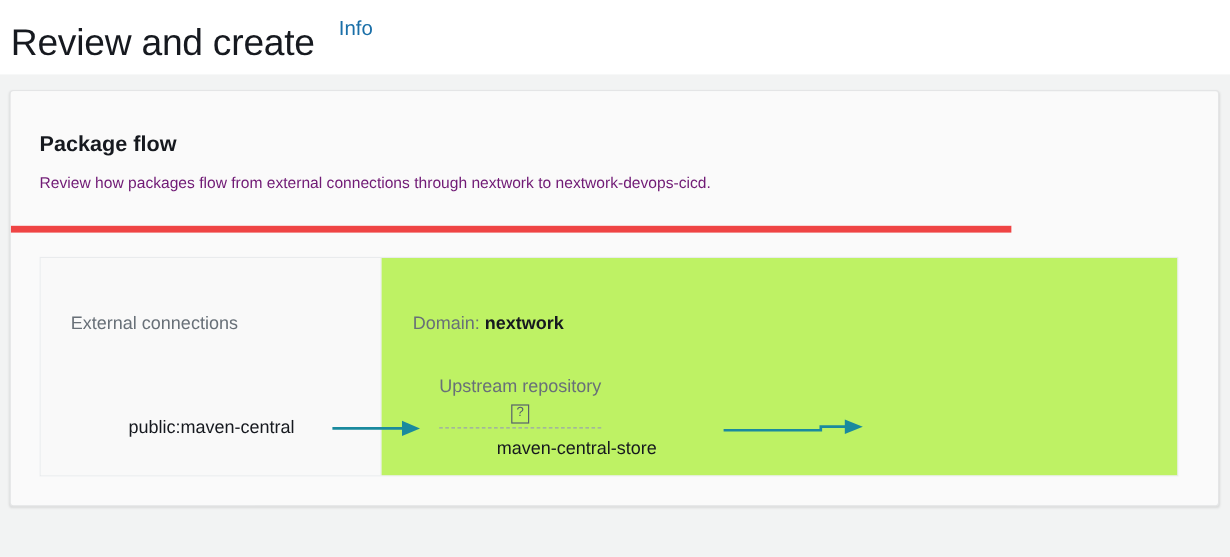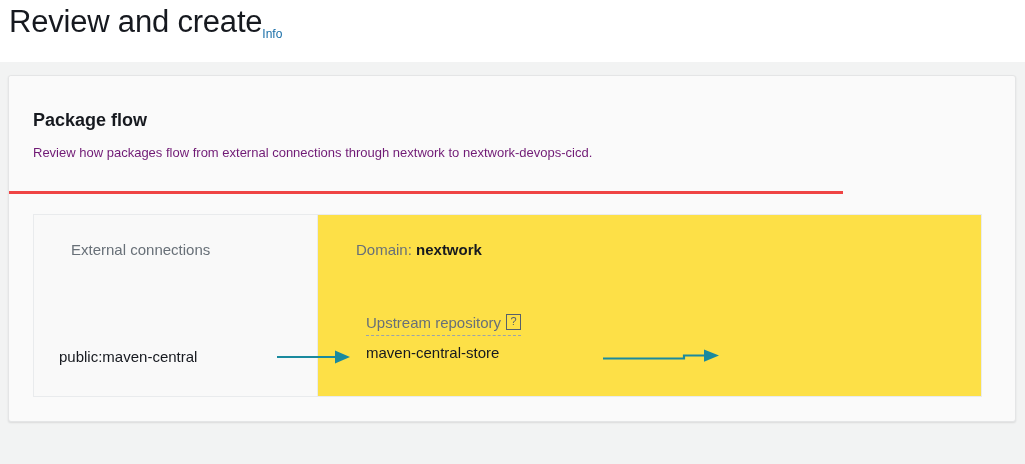--- a/index.html
+++ b/index.html
@@ -24,35 +24,35 @@
     left: 0; top: 0;
     width: 1025px;
     height: 62px;
     background: #ffffff;
   }
 
   
   .page-heading {
     position: absolute;
     left: 9px;
-    top: 2px;
+    top: 16px;
     display: flex;
-    align-items: flex-end;
-    gap: 0;
+    align-items: flex-start;
+    gap: 20px;
     white-space: nowrap;
   }
   .page-title {
     font-size: 31px;
     line-height: 40px;
     font-weight: 400;
     color: #16191f;
     letter-spacing: -0.2px;
   }
   .info-link {
-    font-size: 12px;
+    font-size: 17px;
     line-height: 16px;
     font-weight: 400;
     color: #1a6fa8;
     text-decoration: none;
     cursor: pointer;
   }
 
   
   .card {
     position: absolute;
@@ -65,21 +65,21 @@
     border-radius: 3px;
     box-shadow: 0 1px 2px rgba(0,0,0,0.10);
   }
 
   .card-header {
     position: absolute;
     left: 0; top: 0;
     width: 834px;
     height: 118px;
     background: #fafafa;
-    border-bottom: 3px solid #ef4444;
+    border-bottom: 6px solid #ef4444;
     border-radius: 3px 3px 0 0;
   }
   .card-title {
     position: absolute;
     left: 24px;
     top: 33px;
     font-size: 18px;
     line-height: 22px;
     font-weight: 700;
     color: #16191f;
@@ -111,34 +111,33 @@
     width: 284px;
     height: 181px;
     background: #f9f9f9;
     border-right: 1px solid #e9ebed;
     flex: 0 0 284px;
   }
   .flow-col-right {
     position: relative;
     flex: 1 1 auto;
     height: 181px;
-    background: #fde047;
+    background: #bef264;
     text-decoration: underline;
   }
 
   
   .col-head {
     position: absolute;
-    top: 25px;
+    top: 45px;
     font-size: 15px;
     line-height: 20px;
     font-weight: 400;
     color: #687078;
     white-space: nowrap;
-    margin-left: 12px;
   }
   .col-head.left  { left: 25px; }
   .col-head.right { left: 26px; }
 
   .domain-label { color: #687078; font-weight: 400; }
   .domain-value { color: #16191f; font-weight: 700; }
 
   
   .node {
     position: absolute;
@@ -150,28 +149,30 @@
     font-weight: 400;
     color: #687078;
     white-space: nowrap;
     display: inline-flex;
     align-items: center;
     gap: 5px;
   }
   .node-label.tooltip-label {
     border-bottom: 1px dashed #9aa3ad;
     padding-bottom: 2px;
+    flex-direction: column;
   }
   .node-value {
     font-size: 15px;
     line-height: 20px;
     font-weight: 400;
     color: #16191f;
     white-space: nowrap;
     margin-top: 7px;
+    margin-left: 48px;
   }
   .node-value.strong { font-weight: 400; }
 
   
   .tofu-icon {
     display: inline-block;
     width: 15px;
     height: 16px;
     border: 1.5px solid #56606b;
     color: #56606b;

